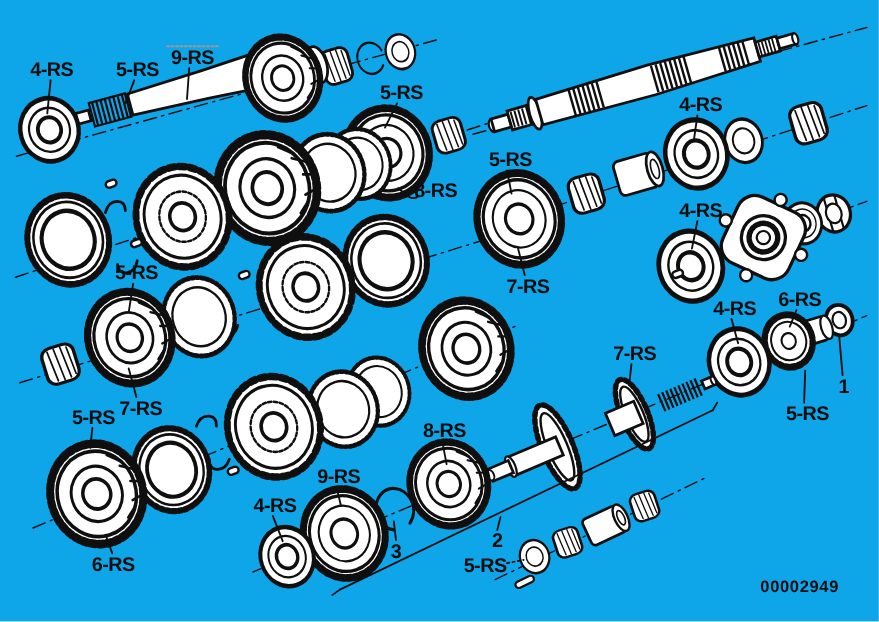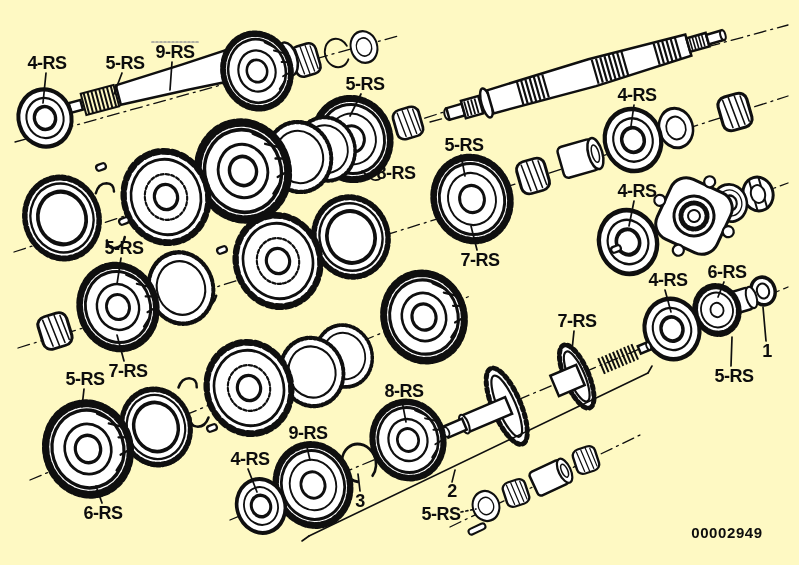--- a/index.html
+++ b/index.html
@@ -1,16 +1,16 @@
 <!DOCTYPE html>
 <html><head>
 <meta charset="utf-8">
 <style>
   html,body{margin:0;padding:0;background:#ffffff;}
-  .stage{position:relative;width:799px;height:565px;background:#fef9c3;overflow:hidden;}
+  .stage{position:relative;width:799px;height:565px;background:#0ea5e9;overflow:hidden;}
   svg{display:block;}
   text{font-family:"Liberation Sans",sans-serif;font-weight:bold;font-size:18px;
        letter-spacing:-0.5px;fill:#0d0d0d;stroke:none;}
   text.partnum{font-size:15px;letter-spacing:0.6px;}
 </style>
 </head>
 <body>
 
 <div class="stage">
 <svg width="799" height="565" viewBox="0 0 799 565">

